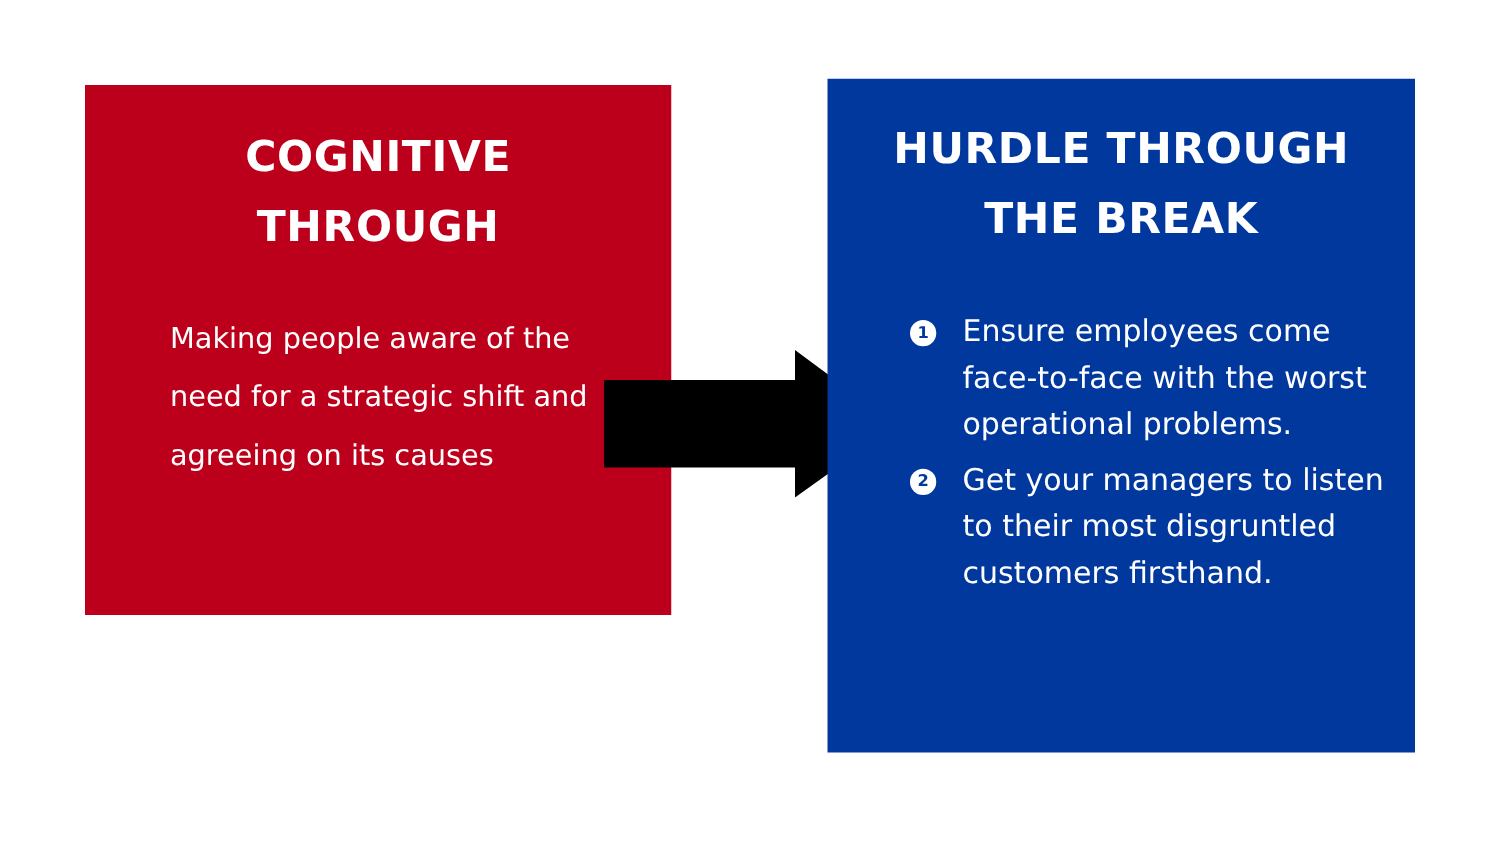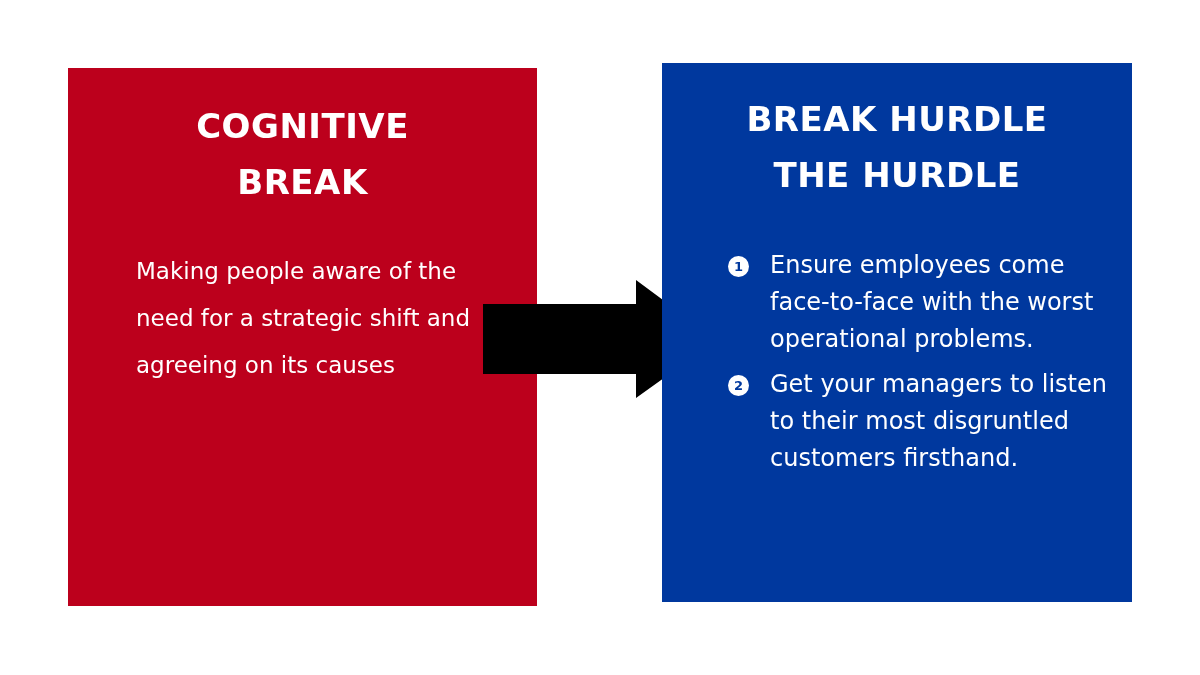--- a/index.html
+++ b/index.html
@@ -1,47 +1,47 @@
 <!DOCTYPE html>
 <html><head>
 <meta charset="utf-8">
 <style>
   html,body{margin:0;padding:0;}
   body{width:1200px;height:675px;background:#ffffff;position:relative;overflow:hidden;font-family:"DejaVu Sans","Liberation Sans",sans-serif;}
   .box{position:absolute;color:#fff;box-sizing:border-box;}
-  .red{left:68px;top:68px;width:469px;height:538px;background:#bc001c;}
+  .red{left:68px;top:68px;width:469px;height:424px;background:#bc001c;}
   .blue{left:662px;top:63px;width:470px;height:539px;background:#00389e;}
   .title{position:absolute;left:0;right:0;text-align:center;font-weight:bold;font-size:34px;line-height:56px;letter-spacing:0.5px;}
   .red .title{top:30px;}
   .blue .title{top:28px;}
   .body-text{position:absolute;left:68px;top:180px;width:340px;font-size:23px;line-height:47px;}
   .list{position:absolute;left:66px;top:184px;width:390px;}
   .item{position:relative;padding-left:42px;font-size:24px;line-height:37px;margin-bottom:8px;}
   .num{position:absolute;left:0;top:9px;width:21px;height:21px;border-radius:50%;background:#fff;color:#00389e;font-size:13px;font-weight:bold;line-height:21px;text-align:center;}
   .arrow{position:absolute;left:483px;top:280px;width:234px;height:118px;}
 </style>
 </head>
 <body>
 
 <div class="box red">
   <div class="title">
     <div>COGNITIVE</div>
-    <div>BREAK</div>
+    <div>THROUGH</div>
   </div>
   <div class="body-text">Making people aware of the need for a strategic shift and agreeing on its causes</div>
 </div>
 
 <svg class="arrow" viewBox="0 0 234 118">
   <polygon points="0,24 153,24 153,0 234,60 153,118 153,94 0,94" fill="#000"></polygon>
 </svg>
 
 <div class="box blue">
   <div class="title">
-    <div>BREAK HURDLE</div>
-    <div>THE HURDLE</div>
+    <div>HURDLE THROUGH</div>
+    <div>THE BREAK</div>
   </div>
   <div class="list">
     <div class="item">
       <span class="num">1</span>
       <span>Ensure employees come face-to-face with the worst operational problems.</span>
     </div>
     <div class="item">
       <span class="num">2</span>
       <span>Get your managers to listen to their most disgruntled customers firsthand.</span>
     </div>

